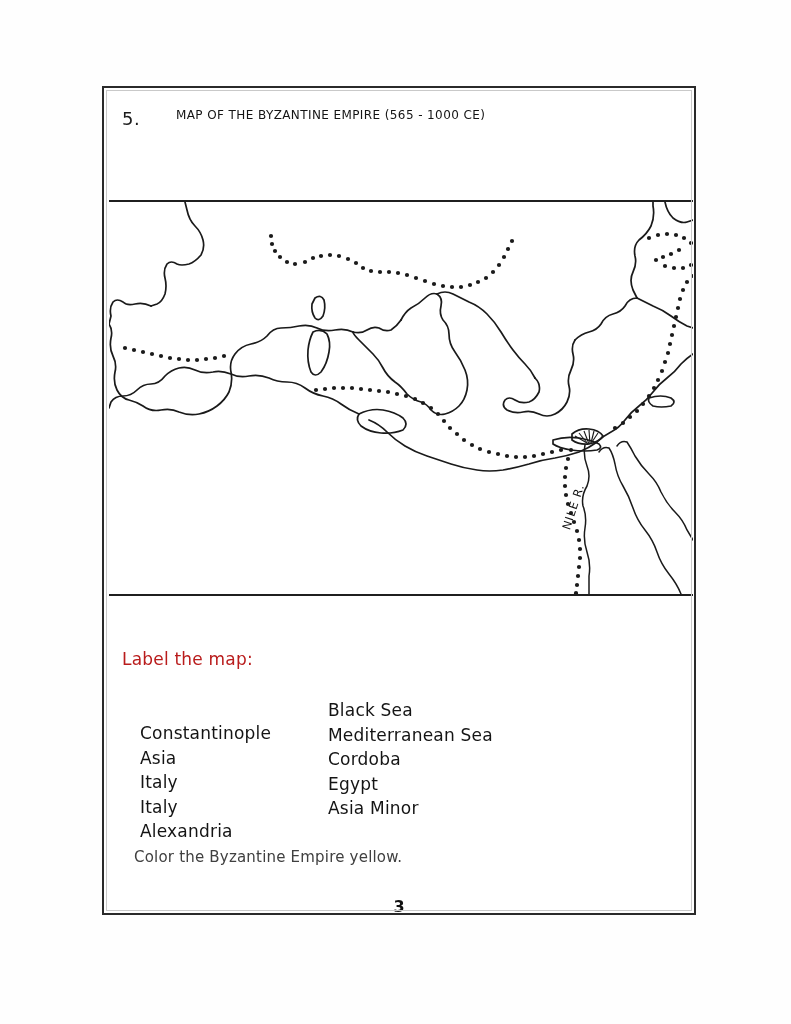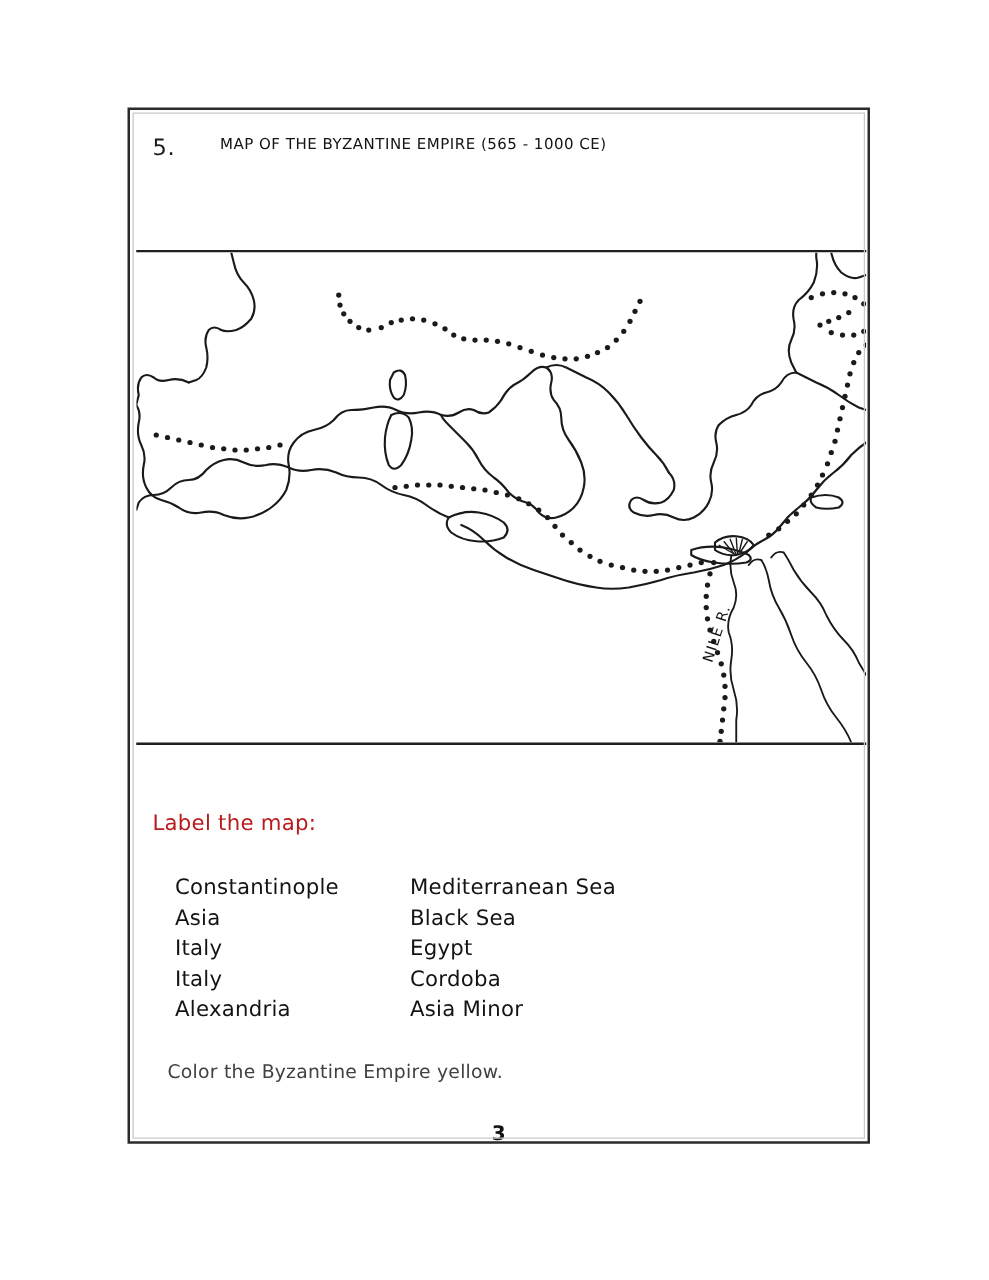--- a/index.html
+++ b/index.html
@@ -116,21 +116,21 @@
     letter-spacing: .2px;
   }
   #label-columns {
     position: absolute;
     left: 36px;
     top: 104px;
     width: 520px;
     display: flex;
   }
   .label-col { display: flex; flex-direction: column; }
-  .label-col.left  { width: 188px; }
+  .label-col.left  { width: 188px; margin-top: 23px; }
   .label-col.right { width: 300px; }
   .label-item {
     font-size: 17px;
     line-height: 24.6px;
     color: #141414;
     letter-spacing: .2px;
     white-space: nowrap;
   }
   #color-instruction {
     position: absolute;
@@ -426,24 +426,24 @@
 
       <div id="label-columns">
         <div class="label-col left">
           <span class="label-item">Constantinople</span>
           <span class="label-item">Asia</span>
           <span class="label-item">Italy</span>
           <span class="label-item">Italy</span>
           <span class="label-item">Alexandria</span>
         </div>
         <div class="label-col right">
+          <span class="label-item">Black Sea</span>
           <span class="label-item">Mediterranean Sea</span>
-          <span class="label-item">Black Sea</span>
+          <span class="label-item">Cordoba</span>
           <span class="label-item">Egypt</span>
-          <span class="label-item">Cordoba</span>
           <span class="label-item">Asia Minor</span>
         </div>
       </div>
 
       <div id="color-instruction">Color the Byzantine Empire yellow.</div>
 
       <div id="page-number">3</div>
     </div>
 
   </div>

